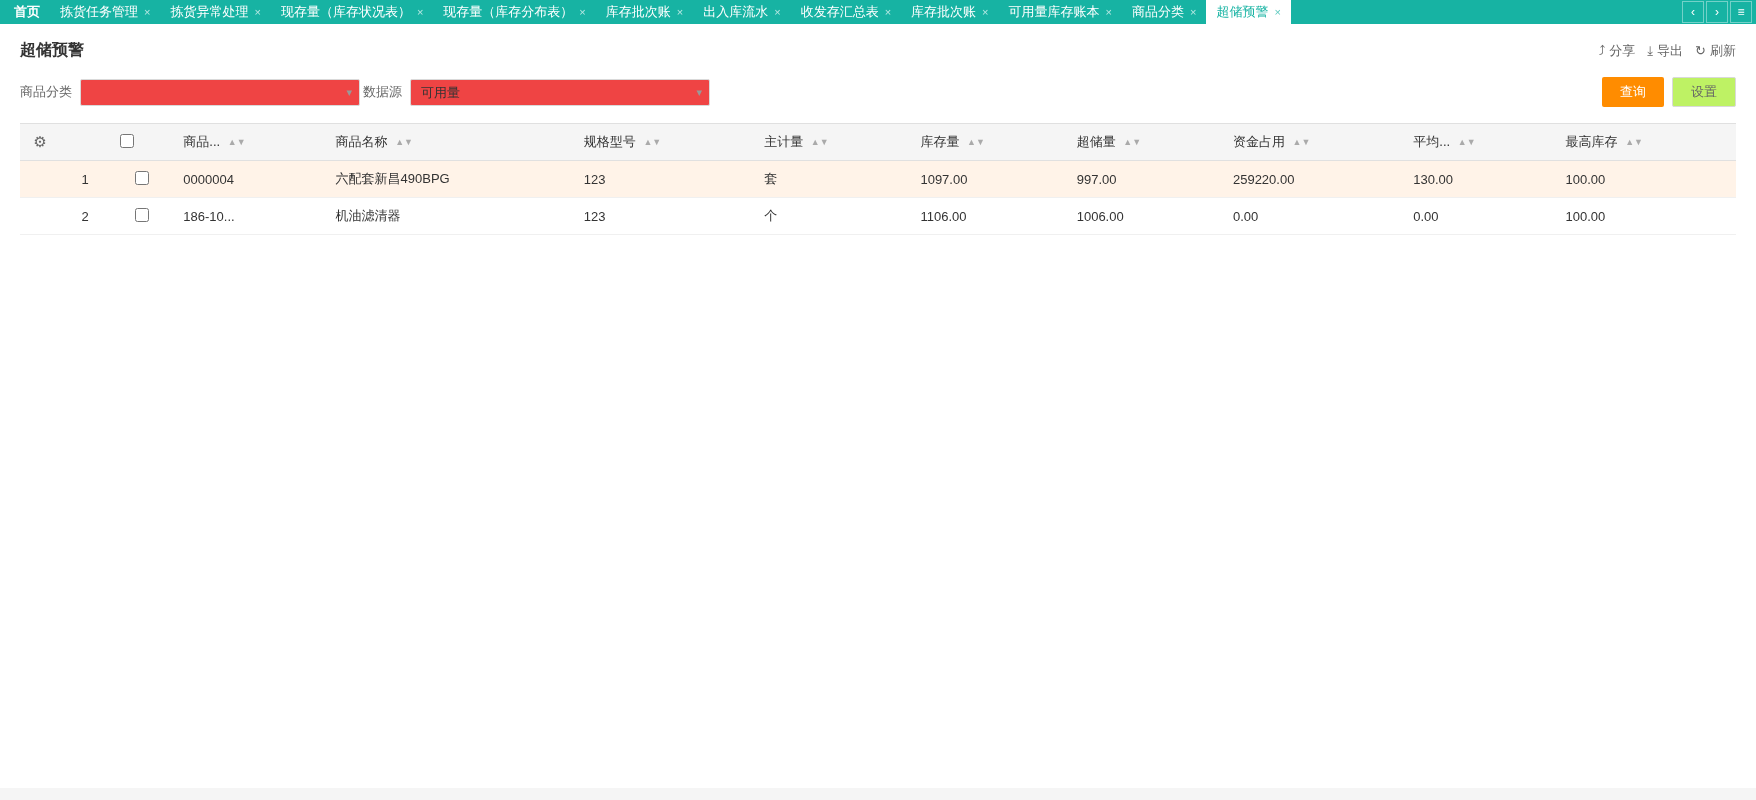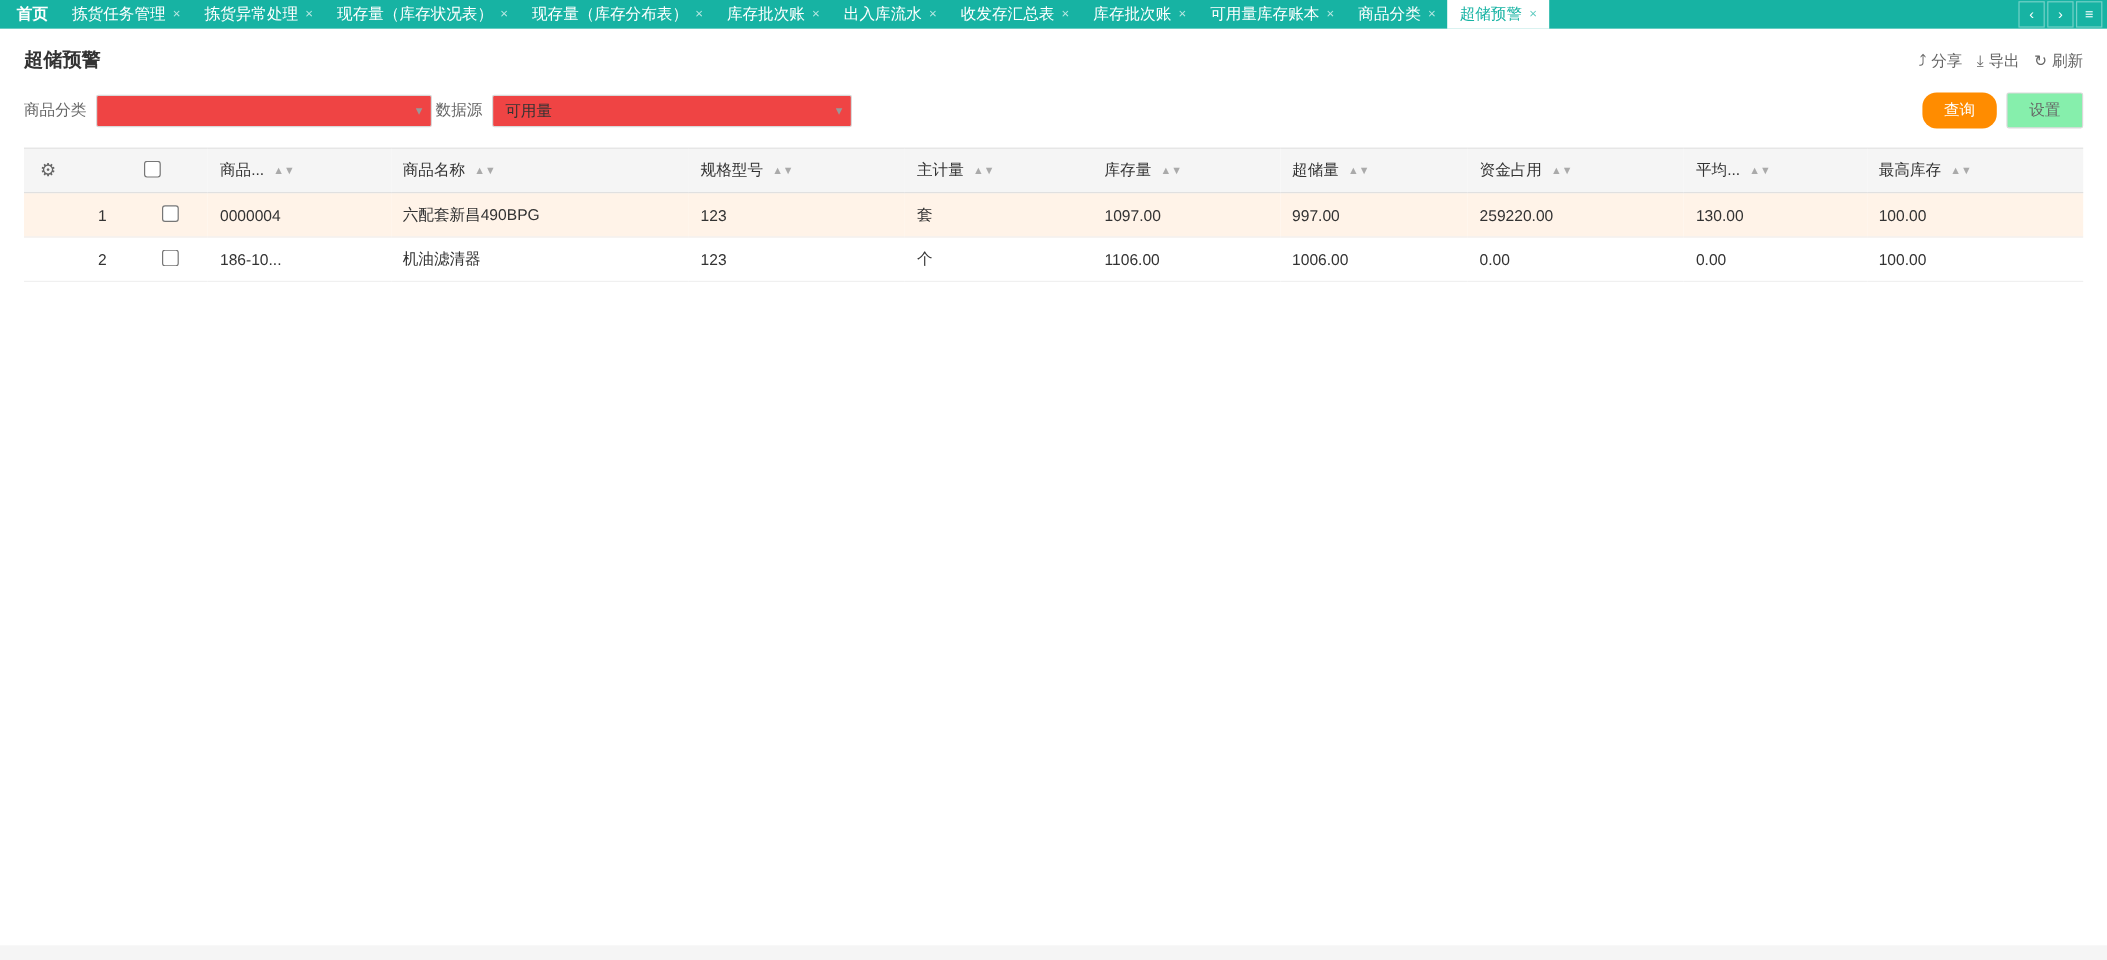--- a/index.html
+++ b/index.html
@@ -131,27 +131,27 @@
     }
     .filter-actions {
       margin-left: auto;
       display: flex;
       gap: 8px;
     }
     .btn-query {
       background: #ff8c00;
       color: #fff;
       border: none;
-      border-radius: 12px;
+      border-radius: 2px;
       padding: 6px 18px;
       cursor: pointer;
       font-size: 13px;
     }
     .btn-settings {
-      background: #86efac;
+      background: #bef264;
       color: #666;
       border: 1px solid #d9d9d9;
       border-radius: 2px;
       padding: 5px 18px;
       cursor: pointer;
       font-size: 13px;
     }
 
     
     .data-table {

